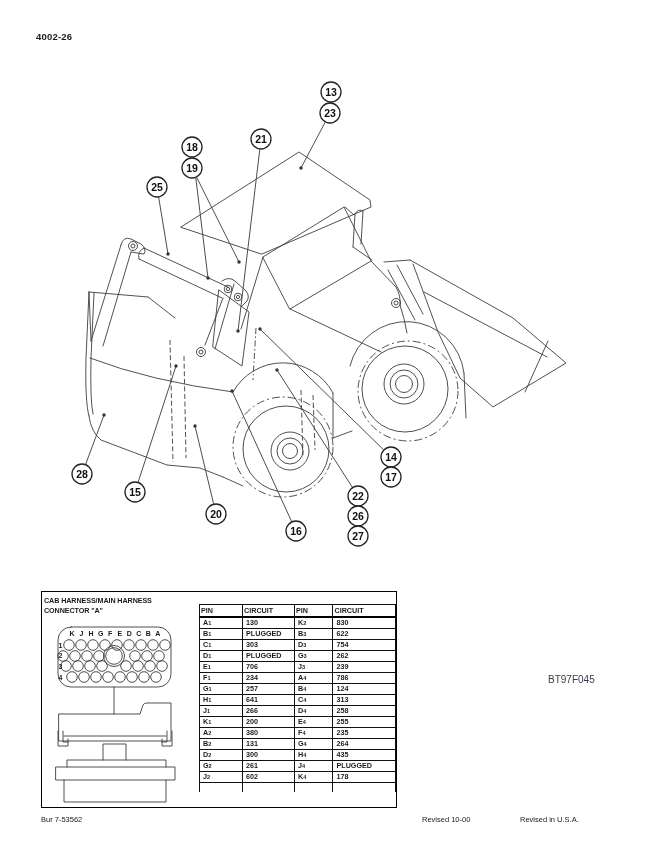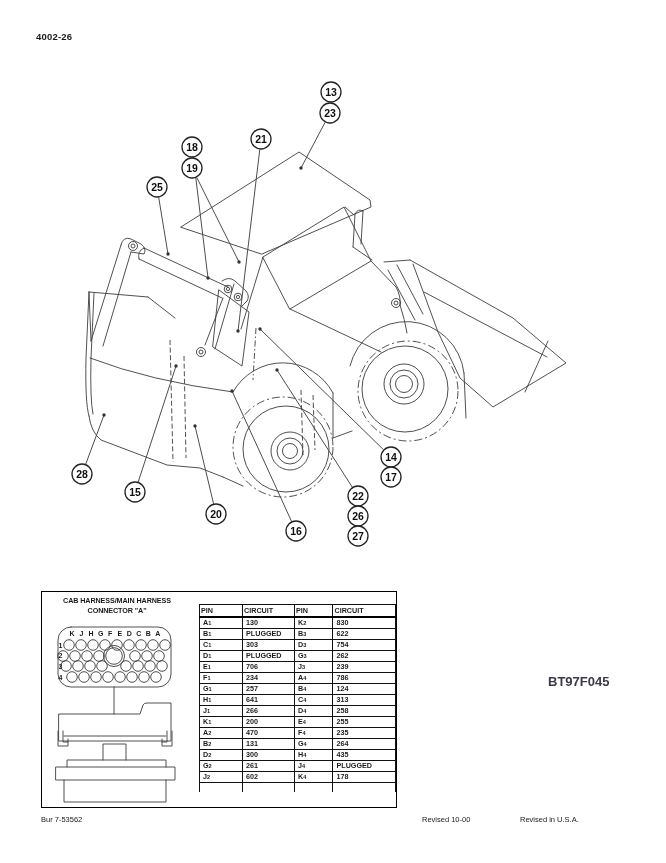--- a/index.html
+++ b/index.html
@@ -1,29 +1,29 @@
 <!DOCTYPE html>
 <html><head>
 <meta charset="utf-8">
 <style>
   html,body{margin:0;padding:0;background:#e8e8e8}
   .sheet{position:relative;width:666px;height:863px;background:#ffffff;margin:0 auto;
          font-family:"Liberation Sans",sans-serif;color:#111;overflow:hidden}
   #art{position:absolute;left:0;top:0;pointer-events:none}
   .page-number{position:absolute;left:36px;top:31px;font-size:9.5px;font-weight:700;letter-spacing:.2px;color:#1a1a1a}
   .panel{position:absolute;left:41px;top:591px;width:356px;height:217px;border:1.3px solid #000;box-sizing:border-box}
-  .panel-title{position:absolute;left:2px;top:4px;width:146px;text-align:center;
+  .panel-title{position:absolute;left:2px;top:4px;width:146px;
                font-size:7.2px;font-weight:700;line-height:1.45;color:#1a1a1a;letter-spacing:-0.1px}
   .pin-table{position:absolute;top:12px;border-collapse:collapse;table-layout:fixed}
   .pin-table th,.pin-table td{border:1px solid #111;font-size:7.2px;font-weight:700;
         padding:0 0 0 3px;height:10px;line-height:10px;white-space:nowrap;color:#1a1a1a;overflow:hidden}
   .pin-table th{text-align:left;padding:0 1px;height:11px;border-bottom:2.6px solid #000}
   .pin-table tr.empty td{border-bottom:none;height:9px}
   .pd{font-size:5.6px}
-  .fig-code{position:absolute;left:548px;top:674px;font-size:13px;font-weight:700;color:#3a3a4a}
+  .fig-code{position:absolute;left:548px;top:674px;font-size:10px;font-weight:400;color:#3a3a4a}
   .footer-text{position:absolute;top:815px;font-size:7.5px;font-weight:400;color:#1a1a1a}
   .f-left{left:41px}.f-revised{left:422px}.f-printed{left:520px}
   
   .ln{fill:none;stroke:#3d3d3d;stroke-width:.9;stroke-linejoin:round;stroke-linecap:round}
   .lnd{fill:none;stroke:#3d3d3d;stroke-width:.9;stroke-dasharray:5 2.6}
   .ddl{fill:none;stroke:#3d3d3d;stroke-width:.9;stroke-dasharray:6 2.5 1.5 2.5}
   .wh{fill:none;stroke:#3d3d3d;stroke-width:.9;stroke-dasharray:8 3 2 3}
   .ldr{stroke:#4d4d4d;stroke-width:1;fill:none}
   .dot{fill:#333;stroke:none}
   .co{fill:#fff;stroke:#222;stroke-width:1.3}
@@ -85,21 +85,21 @@
             <tr>
               <td>J<span class="pd">1</span></td>
               <td>266</td>
             </tr>
             <tr>
               <td>K<span class="pd">1</span></td>
               <td>200</td>
             </tr>
             <tr>
               <td>A<span class="pd">2</span></td>
-              <td>470</td>
+              <td>380</td>
             </tr>
             <tr>
               <td>B<span class="pd">2</span></td>
               <td>131</td>
             </tr>
             <tr>
               <td>D<span class="pd">2</span></td>
               <td>300</td>
             </tr>
             <tr>

